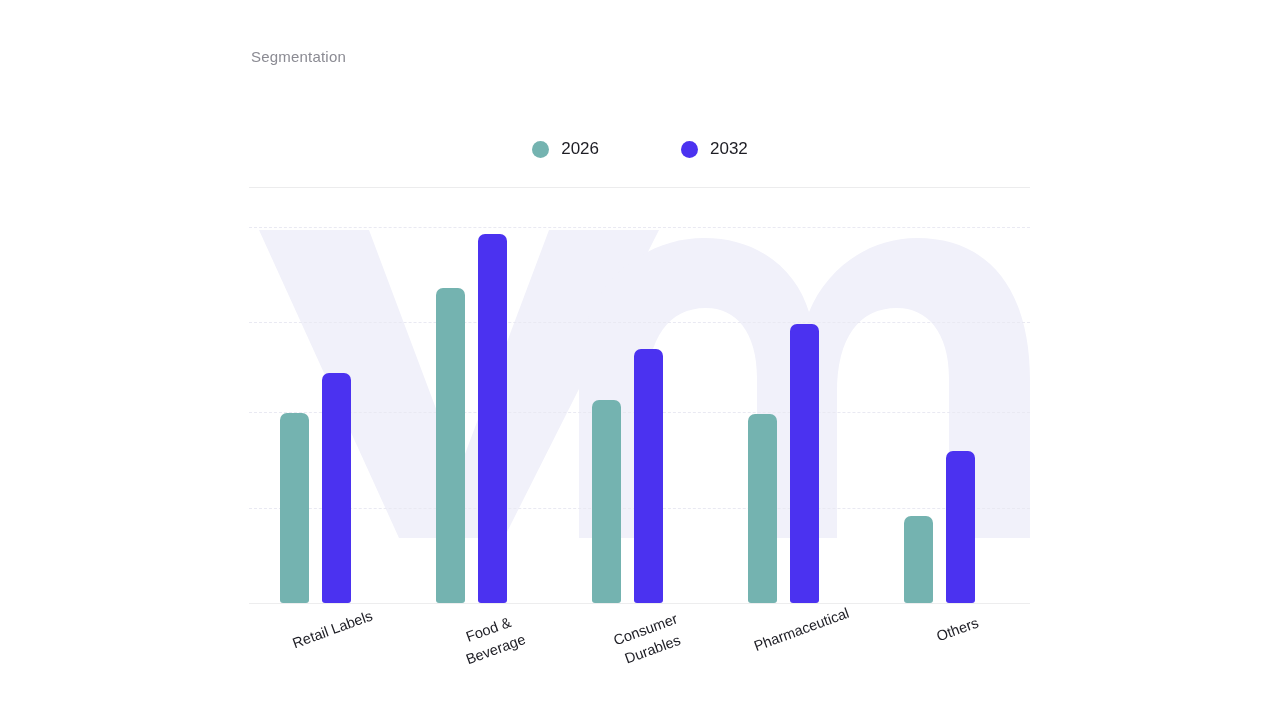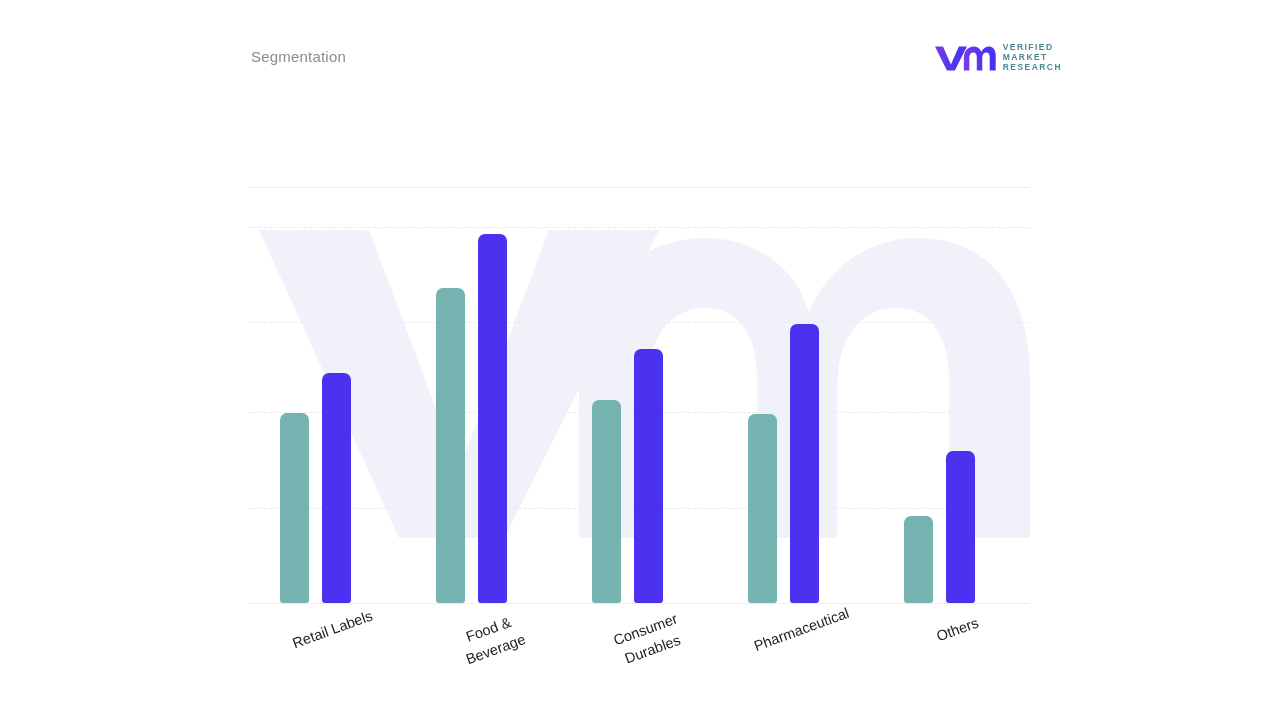--- a/index.html
+++ b/index.html
@@ -172,39 +172,31 @@
     white-space: pre-line;
   }
 </style>
 </head>
 <body>
 
 <div class="page">
 
   <div class="kicker">Segmentation</div>
 
-  <div class="logo">
-    <svg class="logo-mark" viewBox="0 0 124 58">
-      <defs>
-        <linearGradient id="vmrGrad" x1="0" y1="0" x2="1" y2="0">
-          <stop offset="0%" stop-color="#7b3de6"></stop>
-          <stop offset="55%" stop-color="#5334f0"></stop>
-          <stop offset="100%" stop-color="#4632f4"></stop>
-        </linearGradient>
-      </defs>
-      <path d="M2 8 L18 8 L34 44 L50 8 L66 8 L42 56 L26 56 Z" fill="url(#vmrGrad)"></path>
-      <path d="M60 56 L60 30 C60 16 70 8 80 8 C88 8 93 13 95 19 C98 12 104 8 111 8 C119 8 124 15 124 26 L124 56 L112 56 L112 29 C112 23 109 20 105 20 C100 20 97 24 97 31 L97 56 L86 56 L86 29 C86 23 83 20 79 20 C74 20 71 24 71 31 L71 56 Z" fill="url(#vmrGrad)"></path>
-    </svg>
-    <div class="logo-text">
-      <span class="l1">VERIFIED</span>
-      <span class="l2">MARKET</span>
-      <span class="l3">RESEARCH</span>
+
+  <div class="legend" id="legend">
+      <div class="legend-item">
+        <span class="legend-dot" style="background: rgb(116, 179, 176);"></span>
+        <span class="legend-label">2026</span>
+      </div>
+      <div class="legend-item">
+        <span class="legend-dot" style="background: rgb(75, 50, 240);"></span>
+        <span class="legend-label">2032</span>
+      </div>
     </div>
-  </div>
-
 
   <div class="divider"></div>
 
   <div class="plot">
     <svg class="watermark" viewBox="0 0 781 320" preserveAspectRatio="none">
       <g fill="#f1f1fa">
         <path d="M10 10 L120 10 L210 250 L300 10 L410 10 L255 318 L150 318 Z"></path>
         <path d="M330 318 L330 150 C330 70 390 18 455 18 C512 18 548 52 560 92 C578 48 620 18 668 18 C740 18 781 70 781 160 L781 318 L700 318 L700 158 C700 112 678 88 648 88 C610 88 588 118 588 172 L588 318 L508 318 L508 158 C508 112 487 88 457 88 C420 88 398 118 398 172 L398 318 Z"></path>
       </g>
     </svg>

